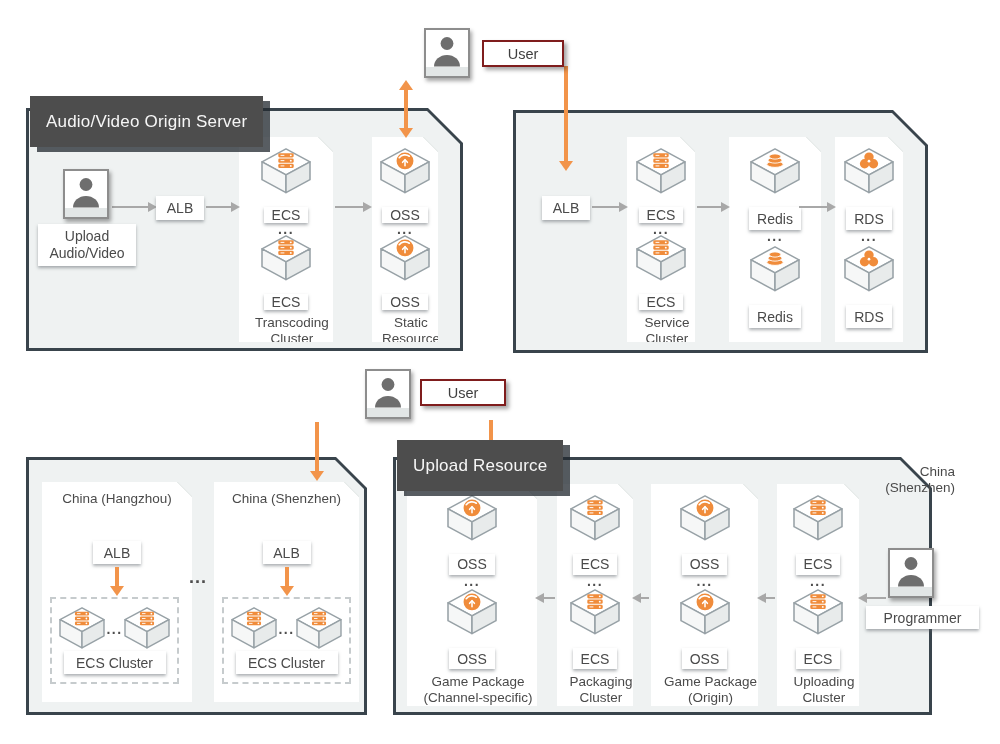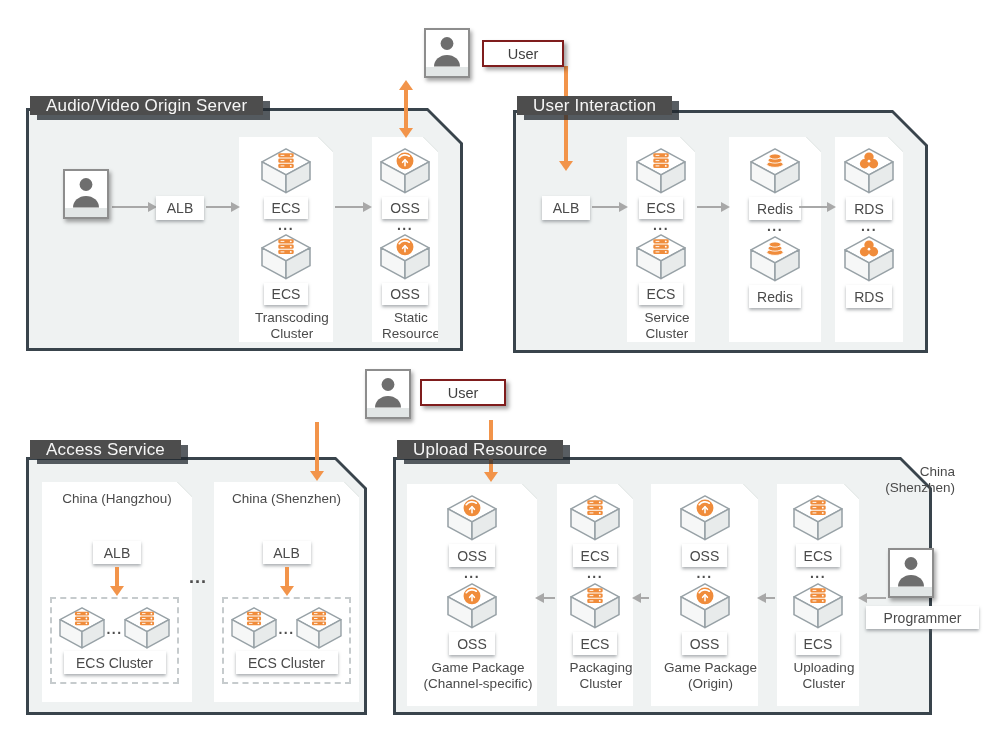--- a/index.html
+++ b/index.html
@@ -25,21 +25,21 @@
   .shell .body {
     position: absolute; inset: 3px;
     background: #EFF2F2;
     clip-path: polygon(0 0, calc(100% - 33px) 0, 100% 33px, 100% 100%, 0 100%);
   }
 
   
   .tab {
     position: absolute; z-index: 6;
     display: flex; align-items: center;
-    height: 19px; padding: 0 16px;
+    height: 51px; padding: 0 16px;
     background: #4D4D4D; color: #F6F6F6;
     font-size: 17px; letter-spacing: 0.2px;
     box-shadow: 7px 5px 0 rgba(32,39,46,0.75);
   }
 
   
   .card {
     position: absolute; z-index: 2;
     background: linear-gradient(225deg, #E7EBEA 0px, #E7EBEA 11px, #FFFFFF 11px);
     clip-path: polygon(0 0, calc(100% - 14px) 0, 100% 14px, 100% 100%, 0 100%);
@@ -49,21 +49,21 @@
 
   .hex { width: 52px; height: 48px; flex: none; }
   .hex.small { width: 48px; height: 44px; }
 
   .chip {
     display: flex; align-items: center; justify-content: center;
     background: #fff; color: #4A4A4A;
     font-size: 14px; height: 23px; padding: 0 8px;
     box-shadow: 0 2px 3px rgba(90,98,104,0.5);
   }
-  .col-card .chip { margin-top: 2px; }
+  .col-card .chip { margin-top: 12px; }
   .chip.multi { height: auto; padding: 4px 10px; flex-direction: column; line-height: 17px; text-align: center; }
   .chip.abs { position: absolute; z-index: 4; }
 
   .dots { font-size: 14px; font-weight: 700; color: #4E4E4E; letter-spacing: 1.5px; height: 13px; line-height: 9px; margin-top: 2px; }
   .caption { margin-top: 5px; font-size: 13.5px; line-height: 16px; color: #4A4A4A; text-align: center; margin-left: 12px; }
 
   
   .figure {
     position: absolute; width: 46px; height: 50px; z-index: 4;
     background: #FFF; border: 2px solid #8D8D8D;
@@ -182,20 +182,24 @@
     <div class="body"></div>
   </div>
   <div class="tab" style="left:30px; top:96px;">Audio/Video Origin Server</div>
 
   <div class="figure" style="left:63px; top:169px;">
     <div class="strip"></div>
     <svg width="42" height="46">
         <use href="#person"></use>
       </svg>
   </div>
+  <div class="chip multi abs" style="left:38px; top:224px; width:98px;">
+    <span>Upload</span>
+    <span>Audio/Video</span>
+  </div>
 
   <div class="ga right" style="left:112px; top:206px; width:42px;"></div>
   <div class="chip abs" style="left:156px; top:196px; width:48px; height:24px;">ALB</div>
   <div class="ga right" style="left:206px; top:206px; width:31px;"></div>
   <div class="ga right" style="left:335px; top:206px; width:34px;"></div>
 
   <div class="card col-card" style="left:239px; top:137px; width:94px; height:205px;">
     <svg class="hex">
         <use href="#cube-ecs"></use>
       </svg>
@@ -223,21 +227,20 @@
     <div class="chip">OSS</div>
     <div class="caption">
       <span>Static</span><br>
       <span>Resource</span>
     </div>
   </div>
 
   <div class="shell" style="left:513px; top:110px; width:415px; height:243px;">
     <div class="body"></div>
   </div>
-  <div class="tab" style="left:517px; top:96px;">User Interaction</div>
 
   <div class="chip abs" style="left:542px; top:196px; width:48px; height:24px;">ALB</div>
   <div class="ga right" style="left:592px; top:206px; width:33px;"></div>
   <div class="ga right" style="left:697px; top:206px; width:30px;"></div>
   <div class="ga right" style="left:799px; top:206px; width:34px;"></div>
 
   <div class="card col-card" style="left:627px; top:137px; width:68px; height:205px;">
     <svg class="hex">
         <use href="#cube-ecs"></use>
       </svg>
@@ -284,21 +287,20 @@
       </svg>
   </div>
   <div class="tag" style="left:420px; top:379px; width:86px; height:27px;">User</div>
 
   <div class="oa" style="left:315px; top:422px; height:50px;"></div>
   <div class="oa" style="left:489px; top:420px; height:53px;"></div>
 
   <div class="shell" style="left:26px; top:457px; width:341px; height:258px; clip-path:polygon(0 0, calc(100% - 31px) 0, 100% 31px, 100% 100%, 0 100%);">
     <div class="body" style="clip-path:polygon(0 0, calc(100% - 29px) 0, 100% 29px, 100% 100%, 0 100%);"></div>
   </div>
-  <div class="tab" style="left:30px; top:440px;">Access Service</div>
 
   <div class="card region" style="left:42px; top:482px; width:150px; height:220px;">
     <div class="region-title">China (Hangzhou)</div>
     <div class="chip alb">ALB</div>
     <div class="oa"></div>
     <div class="dashed" style="left:8px; top:115px; width:129px; height:87px;">
       <svg class="hex small hex-l">
           <use href="#cube-ecs"></use>
         </svg>
       <div class="dots dots-m">...</div>

